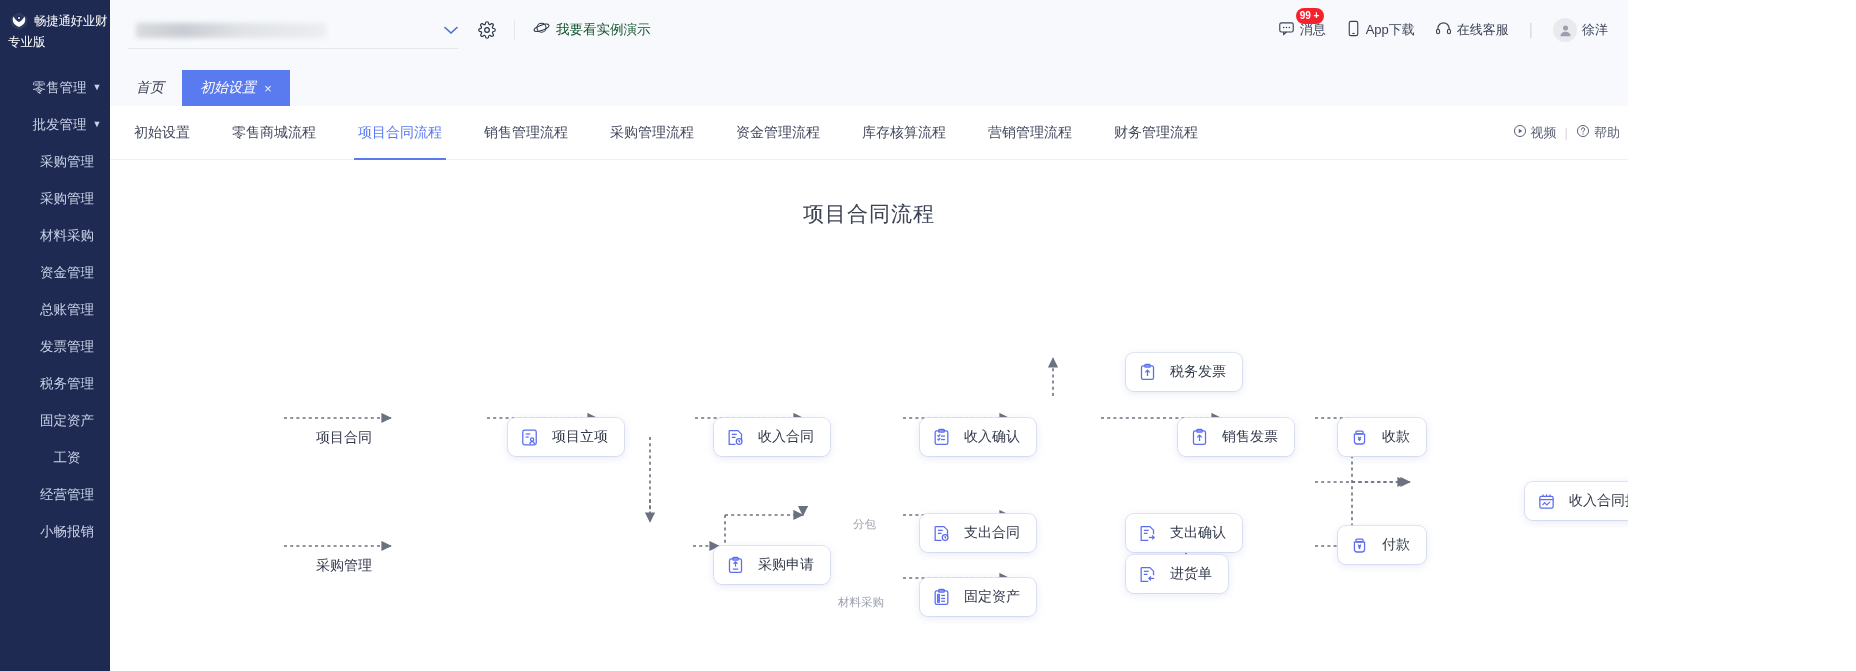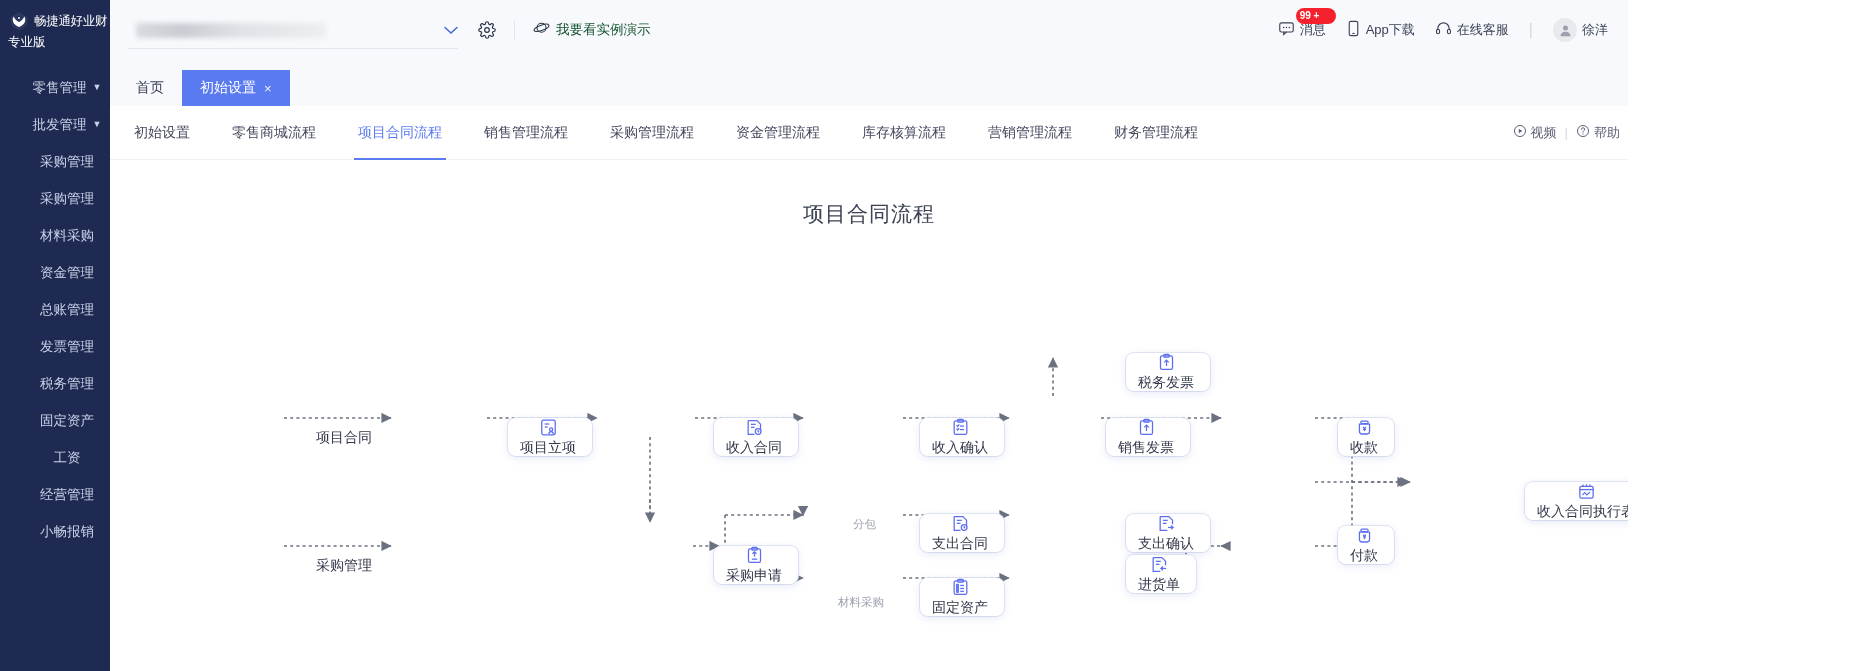--- a/index.html
+++ b/index.html
@@ -57,33 +57,33 @@
   .chev-down { margin-left: auto; color: #4a6bd6; font-size: 13px; }
   .gear-btn { margin-left: 20px; cursor: pointer; display:flex; align-items:center; }
   .divider-v { width: 1px; height: 20px; background: #e3e7ef; margin: 0 18px; }
   .demo-link { display: flex; align-items: center; gap: 6px; color: #14532d; font-size: 13.5px; cursor: pointer; }
 
   .topbar-right { margin-left: auto; display: flex; align-items: center; gap: 20px; padding-right: 4px; }
   .tb-item { display: flex; align-items: center; gap: 5px; color: #3a4257; font-size: 13px; cursor: pointer; position: relative; }
   .badge {
     position: absolute; top: -12px; left: 18px;
     background: #f5222d; color: #fff; font-size: 10px; line-height: 1;
-    padding: 3px 17px 3px 4px; border-radius: 9px; font-weight: bold; white-space: nowrap;
+    padding: 3px 5px 3px 4px; border-radius: 9px; font-weight: bold; white-space: nowrap;
   }
   .avatar {
     width: 24px; height: 24px; border-radius: 50%; background: #e8eaee;
     display: flex; align-items: center; justify-content: center;
   }
   .user-name { color: #3a4257; font-size: 13px; max-width: 40px; overflow: hidden; white-space: nowrap; }
 
   
   .tabstrip { height: 46px; background: #f7f9fc; display: flex; align-items: flex-end; padding-left: 8px; }
   .tab {
     height: 36px; padding: 0 18px; display: flex; align-items: center; gap: 8px;
-    font-size: 14px; color: #3a4257; cursor: pointer;
+    font-size: 14px; color: #3a4257; cursor: pointer; font-style: italic;
   }
   .tab.active { background: #5a7af0; color: #ffffff; }
   .tab-close { font-size: 13px; opacity: .9; cursor: pointer; }
 
   
   .content {
     flex: 1; background: #ffffff; margin: 0; position: relative; overflow: hidden;
   }
   .subtabs {
     height: 54px; display: flex; align-items: center; padding-left: 24px;
@@ -107,25 +107,25 @@
   
   .diagram { position: relative; width: 100%; height: 100%; }
   .diag-title {
     position: absolute; left: 0; right: 0; top: 40px; text-align: center;
     font-size: 21px; color: #3b4254; letter-spacing: 1px;
   }
   .canvas { position: absolute; inset: 0; }
   .svg-layer { position: absolute; left: 0; top: 0; width: 1746px; height: 500px; }
 
   .node {
-    position: absolute; display: flex; align-items: center; gap: 2px;
+    position: absolute; display: flex; align-items: center; gap: 13px;
     height: 38px; padding: 0 16px 0 12px;
     background: #ffffff; border-radius: 8px;
     box-shadow: 0 2px 9px rgba(90,110,200,.16), 0 0 0 1px rgba(226,230,243,.9);
-    font-size: 14px; color: #32384a; white-space: nowrap; cursor: pointer; flex-direction: column;
+    font-size: 14px; color: #32384a; white-space: nowrap; cursor: pointer;
   }
   .node .ic { width: 19px; height: 19px; flex: 0 0 19px; display:flex; align-items:center; justify-content:center; }
   .row-label {
     position: absolute; font-size: 14px; color: #32384a; white-space: nowrap;
   }
   .edge-label {
     position: absolute; font-size: 11.5px; color: #9aa0ad; white-space: nowrap;
   }
 </style>
 </head>
@@ -436,21 +436,21 @@
                   <rect x="8.4" y="1.8" width="7.2" height="3.4" rx="1.1"></rect>
                   <line x1="11.4" y1="10.2" x2="16.4" y2="10.2"></line>
                   <line x1="11.4" y1="14.6" x2="16.4" y2="14.6"></line>
                   <path d="M7 9 l1.4 1.6 L10.4 8"></path>
                   <path d="M7 13.6 l1.4 1.6 L10.4 13"></path>
                 </svg>
             </span>
             <span>收入确认</span>
           </div>
 
-          <div class="node" style="left: 996px; top: 258px;">
+          <div class="node" style="left: 1068px; top: 258px;">
             <span class="ic">
               <svg width="19" height="19" viewBox="0 0 24 24" fill="none" stroke="#5b6ef0" stroke-width="1.6">
                   <rect x="4.4" y="3.6" width="15.2" height="17" rx="2"></rect>
                   <rect x="8.6" y="1.8" width="6.8" height="3.4" rx="1.1"></rect>
                   <path d="M12 16.4V9.2"></path>
                   <path d="M9.2 11.8 L12 9 L14.8 11.8"></path>
                 </svg>
             </span>
             <span>销售发票</span>
           </div>

